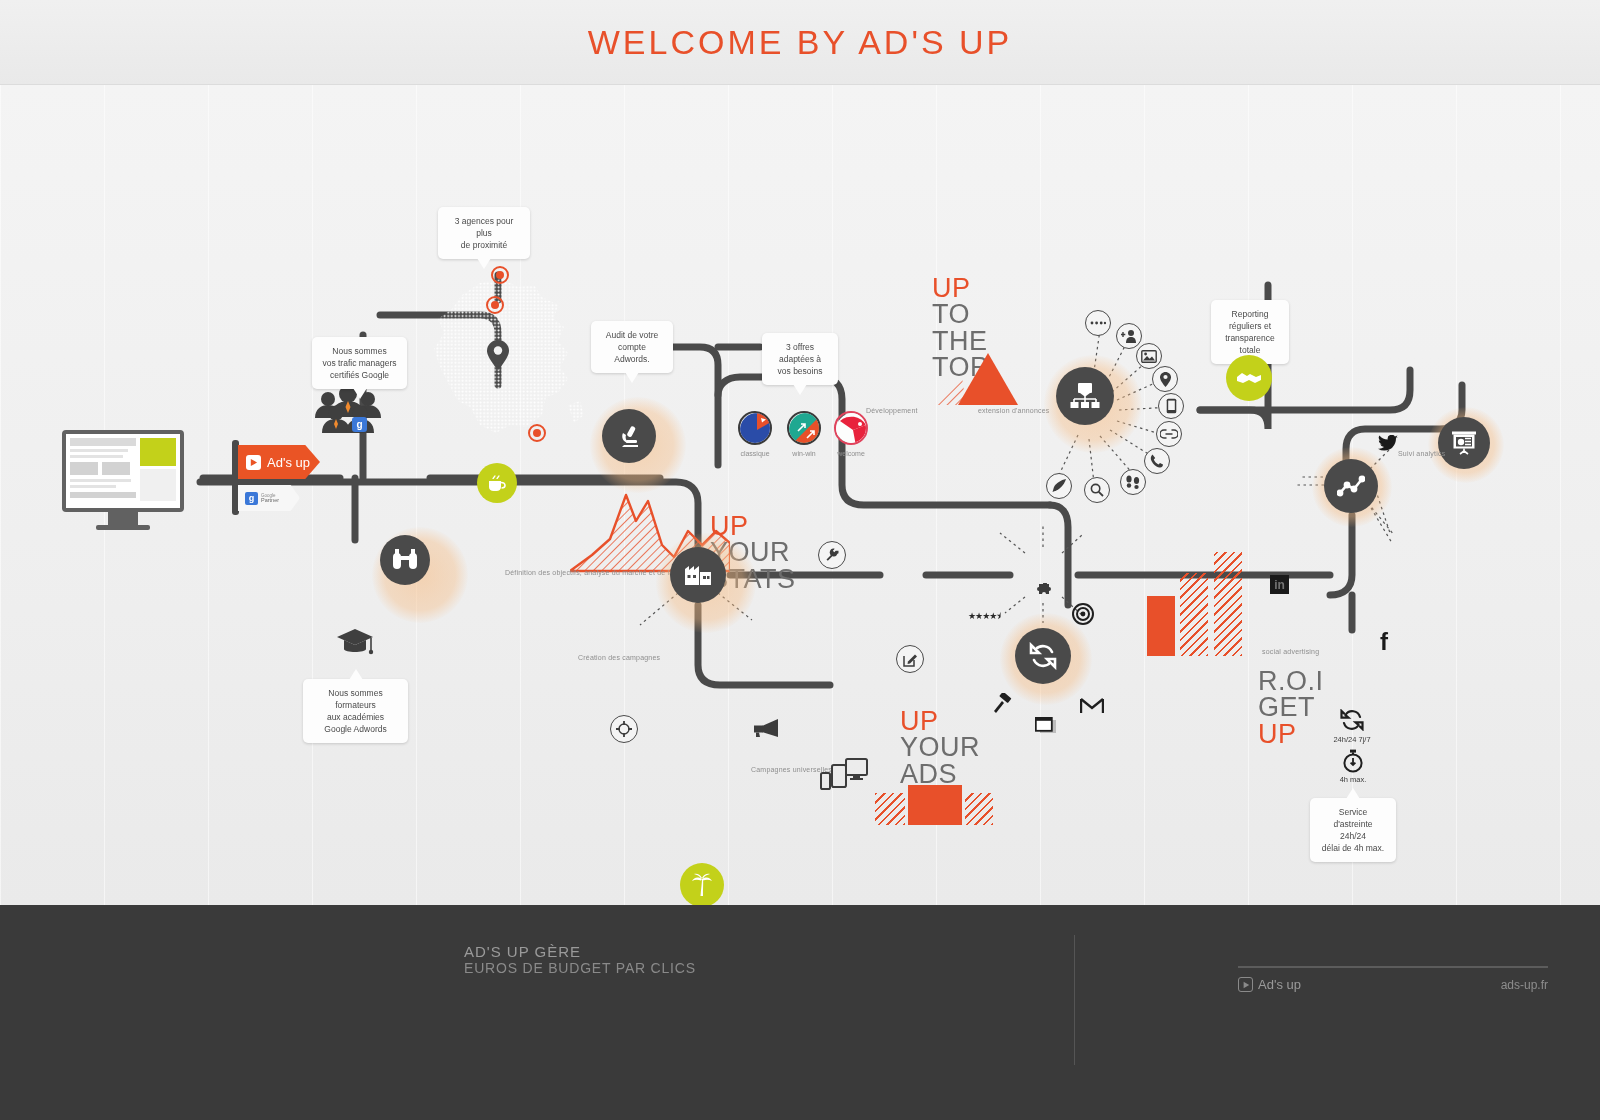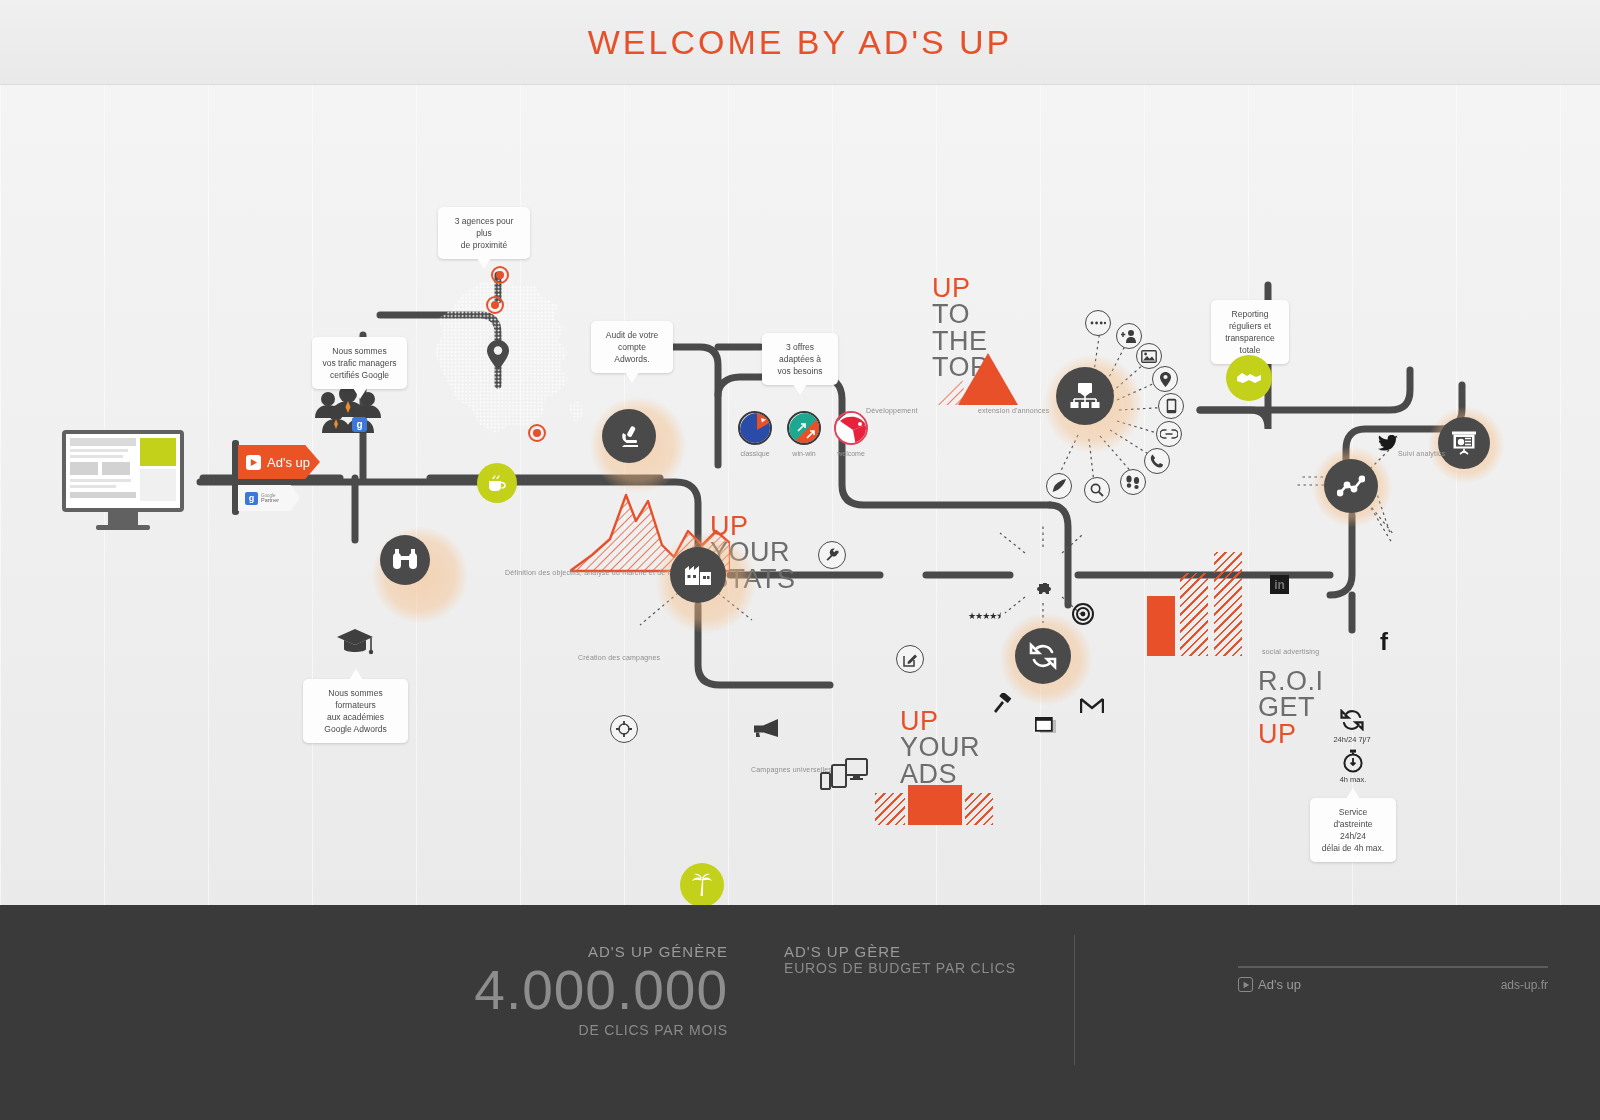--- a/index.html
+++ b/index.html
@@ -755,25 +755,20 @@
     <div class="tinylabel" style="left:1330px; top:690px; width:46px;">4h max.</div>
 
     <div class="bubble up" style="left:1310px; top:713px; width:86px;">Service d'astreinte
 24h/24
 délai de 4h max.</div>
 
   </div>
 
   <div class="footer">
     <div class="stats">
-      <div class="stat">
-        <div class="stat-label">AD'S UP GÉNÈRE</div>
-        <div class="stat-value">4.000.000</div>
-        <div class="stat-sub">DE CLICS PAR MOIS</div>
-      </div>
       <div class="stat right">
         <div class="stat-label">AD'S UP GÈRE</div>
         <div class="stat-sub">EUROS DE BUDGET PAR CLICS</div>
       </div>
     </div>
     <div class="divider"></div>
 
     <div class="brandbox">
       <div class="brand-rule"></div>
       <div class="brand-row">

